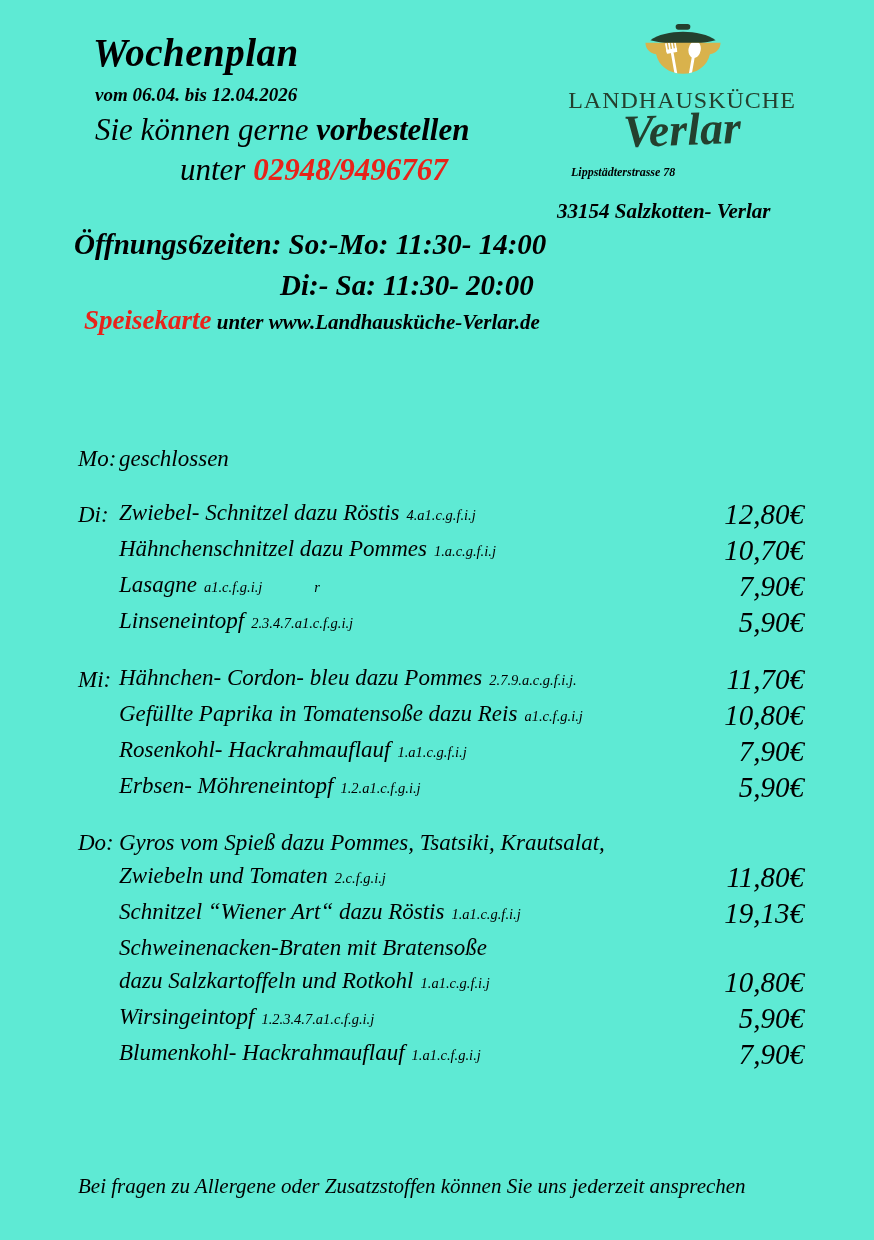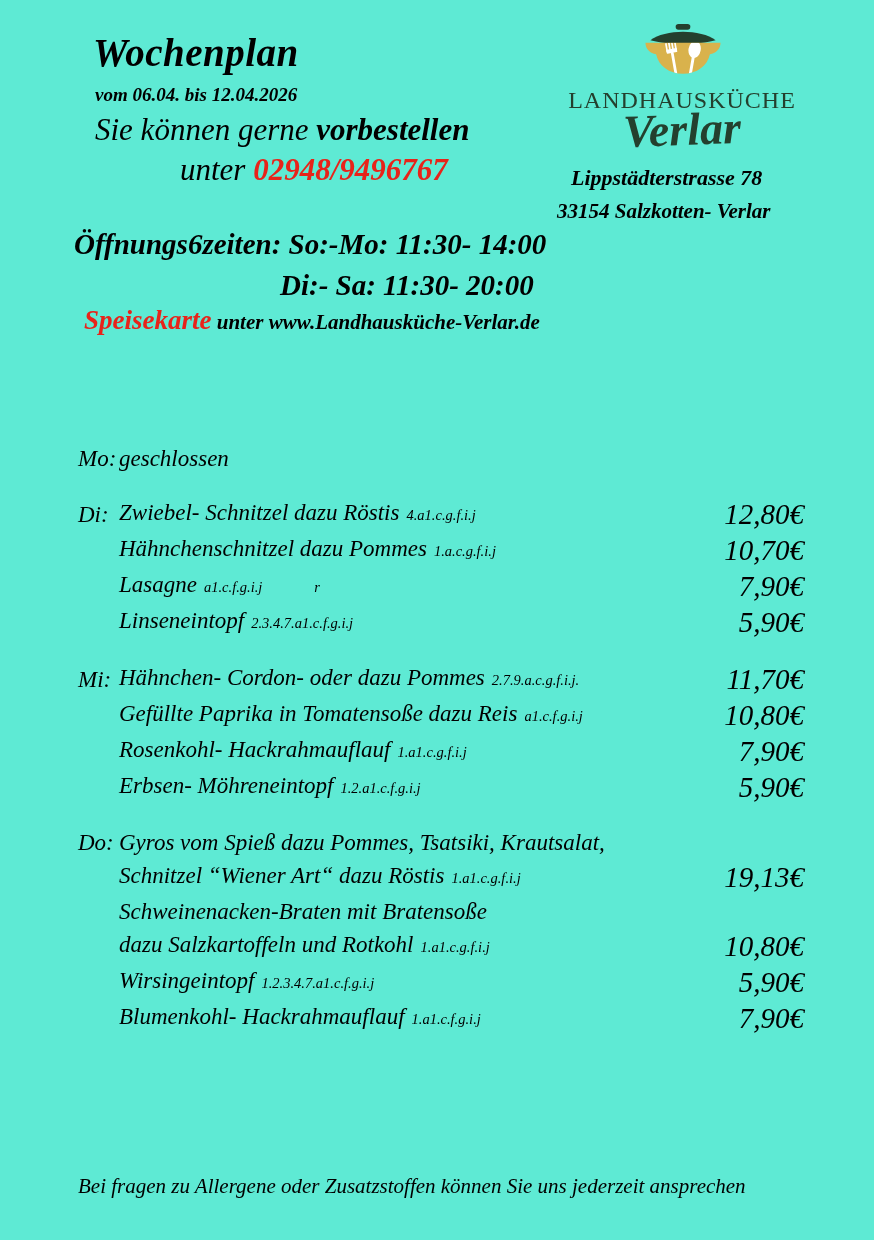--- a/index.html
+++ b/index.html
@@ -21,21 +21,21 @@
   .preorder .bld{font-weight:700;}
   .phoneline{left:134px;top:152px;font-size:31px;font-style:italic;margin-left:46px;}
   .phone{color:var(--accent-red);font-weight:700;}
   
   .potsvg{left:642px;top:24px;}
   .potsvg .green{fill:var(--logo-green);}
   .potsvg .gold{fill:var(--logo-gold);}
   .potsvg .white{fill:#ffffff;}
   .brand1{left:558px;top:87px;width:248px;text-align:center;font-size:24px;letter-spacing:1px;color:var(--logo-green);white-space:nowrap;}
   .brand2{left:558px;top:103px;width:248px;text-align:center;font-size:46px;font-style:italic;font-weight:700;color:var(--logo-green);transform:rotate(-2deg);}
-  .addr1{left:571px;top:165px;font-size:22px;font-weight:700;font-style:italic;}
+  .addr1{left:571px;top:165px;font-size:12px;font-weight:700;font-style:italic;}
   .addr2{left:557px;top:199px;font-size:21px;font-weight:700;font-style:italic;}
   
   .hours1{left:74px;top:228px;font-size:29px;font-weight:700;font-style:italic;}
   .hours2{left:280px;top:269px;font-size:29px;font-weight:700;font-style:italic;}
   .linkline{left:84px;top:305px;font-style:italic;font-weight:700;}
   .linkline .hl{color:var(--accent-red);font-size:27px;}
   .linkline .rest{font-size:21px;}
   
   .menu{left:78px;top:442px;width:726px;}
   .mrow{display:flex;align-items:center;font-style:italic;font-size:23px;line-height:33px;}
@@ -112,21 +112,21 @@
         <span class="dish"><span class="">Lasagne</span><span class="allerg">a1.c.f.g.i.j</span><span class="extra">r</span></span>
         <span class="price">7,90€</span>
       </div>
       <div class="mrow">
         <span class="day"></span>
         <span class="dish"><span class="">Linseneintopf</span><span class="allerg">2.3.4.7.a1.c.f.g.i.j</span></span>
         <span class="price">5,90€</span>
       </div>
       <div class="mrow group-start">
         <span class="day">Mi:</span>
-        <span class="dish"><span class="">Hähnchen- Cordon- oder dazu Pommes</span><span class="allerg">2.7.9.a.c.g.f.i.j.</span></span>
+        <span class="dish"><span class="">Hähnchen- Cordon- bleu dazu Pommes</span><span class="allerg">2.7.9.a.c.g.f.i.j.</span></span>
         <span class="price">11,70€</span>
       </div>
       <div class="mrow">
         <span class="day"></span>
         <span class="dish"><span class="">Gefüllte Paprika in Tomatensoße dazu Reis</span><span class="allerg">a1.c.f.g.i.j</span></span>
         <span class="price">10,80€</span>
       </div>
       <div class="mrow">
         <span class="day"></span>
         <span class="dish"><span class="">Rosenkohl- Hackrahmauflauf</span><span class="allerg">1.a1.c.g.f.i.j</span></span>
@@ -134,20 +134,25 @@
       </div>
       <div class="mrow">
         <span class="day"></span>
         <span class="dish"><span class="">Erbsen- Möhreneintopf</span><span class="allerg">1.2.a1.c.f.g.i.j</span></span>
         <span class="price">5,90€</span>
       </div>
       <div class="mrow group-start">
         <span class="day">Do:</span>
         <span class="dish"><span class="">Gyros vom Spieß dazu Pommes, Tsatsiki, Krautsalat,</span></span>
         <span class="price"></span>
+      </div>
+      <div class="mrow">
+        <span class="day"></span>
+        <span class="dish"><span class="">Zwiebeln und Tomaten</span><span class="allerg">2.c.f.g.i.j</span></span>
+        <span class="price">11,80€</span>
       </div>
       <div class="mrow">
         <span class="day"></span>
         <span class="dish"><span class="">Schnitzel “Wiener Art“ dazu Röstis</span><span class="allerg">1.a1.c.g.f.i.j</span></span>
         <span class="price">19,13€</span>
       </div>
       <div class="mrow">
         <span class="day"></span>
         <span class="dish"><span class="">Schweinenacken-Braten mit Bratensoße</span></span>
         <span class="price"></span>

